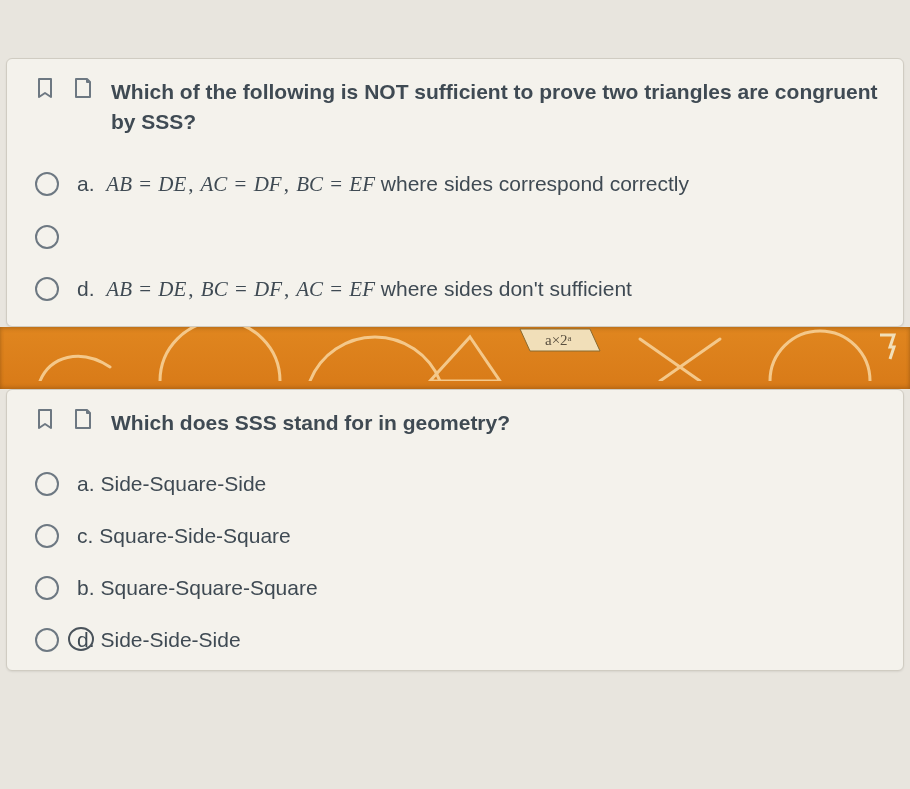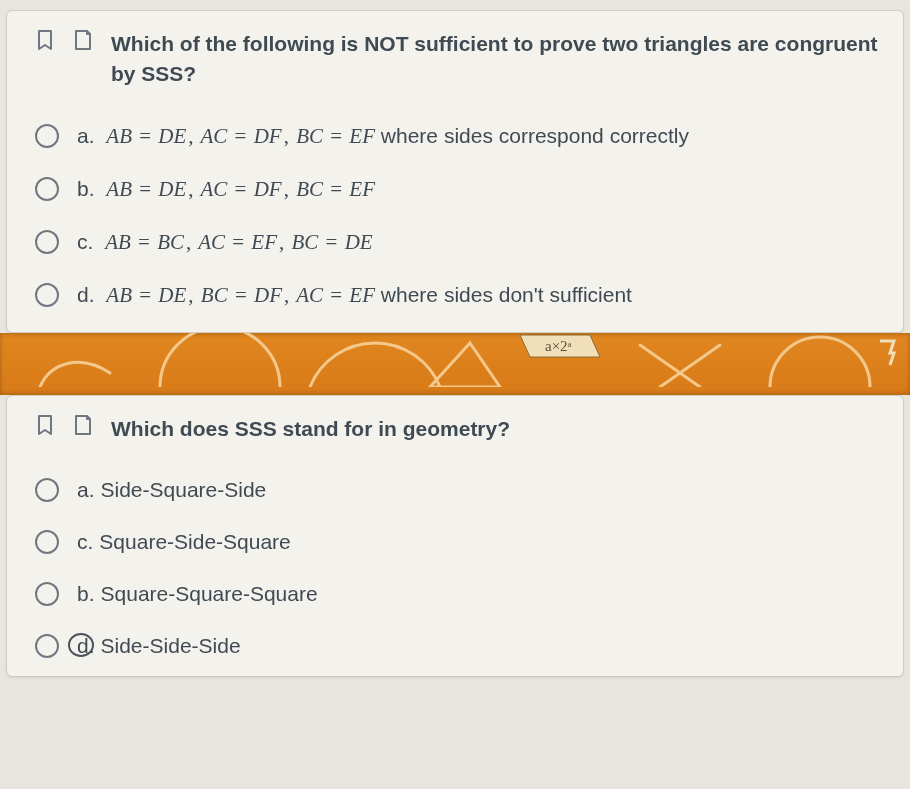--- a/index.html
+++ b/index.html
@@ -5,20 +5,21 @@
   * { box-sizing: border-box; margin: 0; padding: 0; }
   body {
     width: 910px;
     height: 789px;
     font-family: "Helvetica Neue", Arial, sans-serif;
     background: #e8e5de;
     overflow: hidden;
   }
   .page {
     padding: 10px 6px 11px 6px;
+    margin-top: 48px;
   }
   .card {
     background: #f4f2ec;
     border: 1px solid #d0ccc2;
     border-radius: 6px;
     box-shadow: 0 1px 2px rgba(0,0,0,0.08);
     padding: 18px 22px 10px 22px;
     margin-bottom: 0;
   }
   .q-header {
@@ -90,31 +91,20 @@
     <div class="options">
       <label class="option">
         <span class="radio"></span>
         <span class="opt-label">
           <span class="letter">a.</span>
           <span class="math">AB <span class="eq">=</span> DE<span class="eq">,</span> AC <span class="eq">=</span> DF<span class="eq">,</span> BC <span class="eq">=</span> EF</span><span class="tail"> where sides correspond correctly</span>
         </span>
       </label>
       <label class="option">
         <span class="radio"></span>
-        <span class="opt-label">
-          <span class="letter">b.</span>
-          <span class="math">AB <span class="eq">=</span> DE<span class="eq">,</span> AC <span class="eq">=</span> DF<span class="eq">,</span> BC <span class="eq">=</span> EF</span><span class="tail"></span>
-        </span>
-      </label>
-      <label class="option">
-        <span class="radio"></span>
-        <span class="opt-label">
-          <span class="letter">c.</span>
-          <span class="math">AB <span class="eq">=</span> BC<span class="eq">,</span> AC <span class="eq">=</span> EF<span class="eq">,</span> BC <span class="eq">=</span> DE</span><span class="tail"></span>
-        </span>
       </label>
       <label class="option">
         <span class="radio"></span>
         <span class="opt-label">
           <span class="letter">d.</span>
           <span class="math">AB <span class="eq">=</span> DE<span class="eq">,</span> BC <span class="eq">=</span> DF<span class="eq">,</span> AC <span class="eq">=</span> EF</span><span class="tail"> where sides don't sufficient</span>
         </span>
       </label>
     </div>
   </div>

